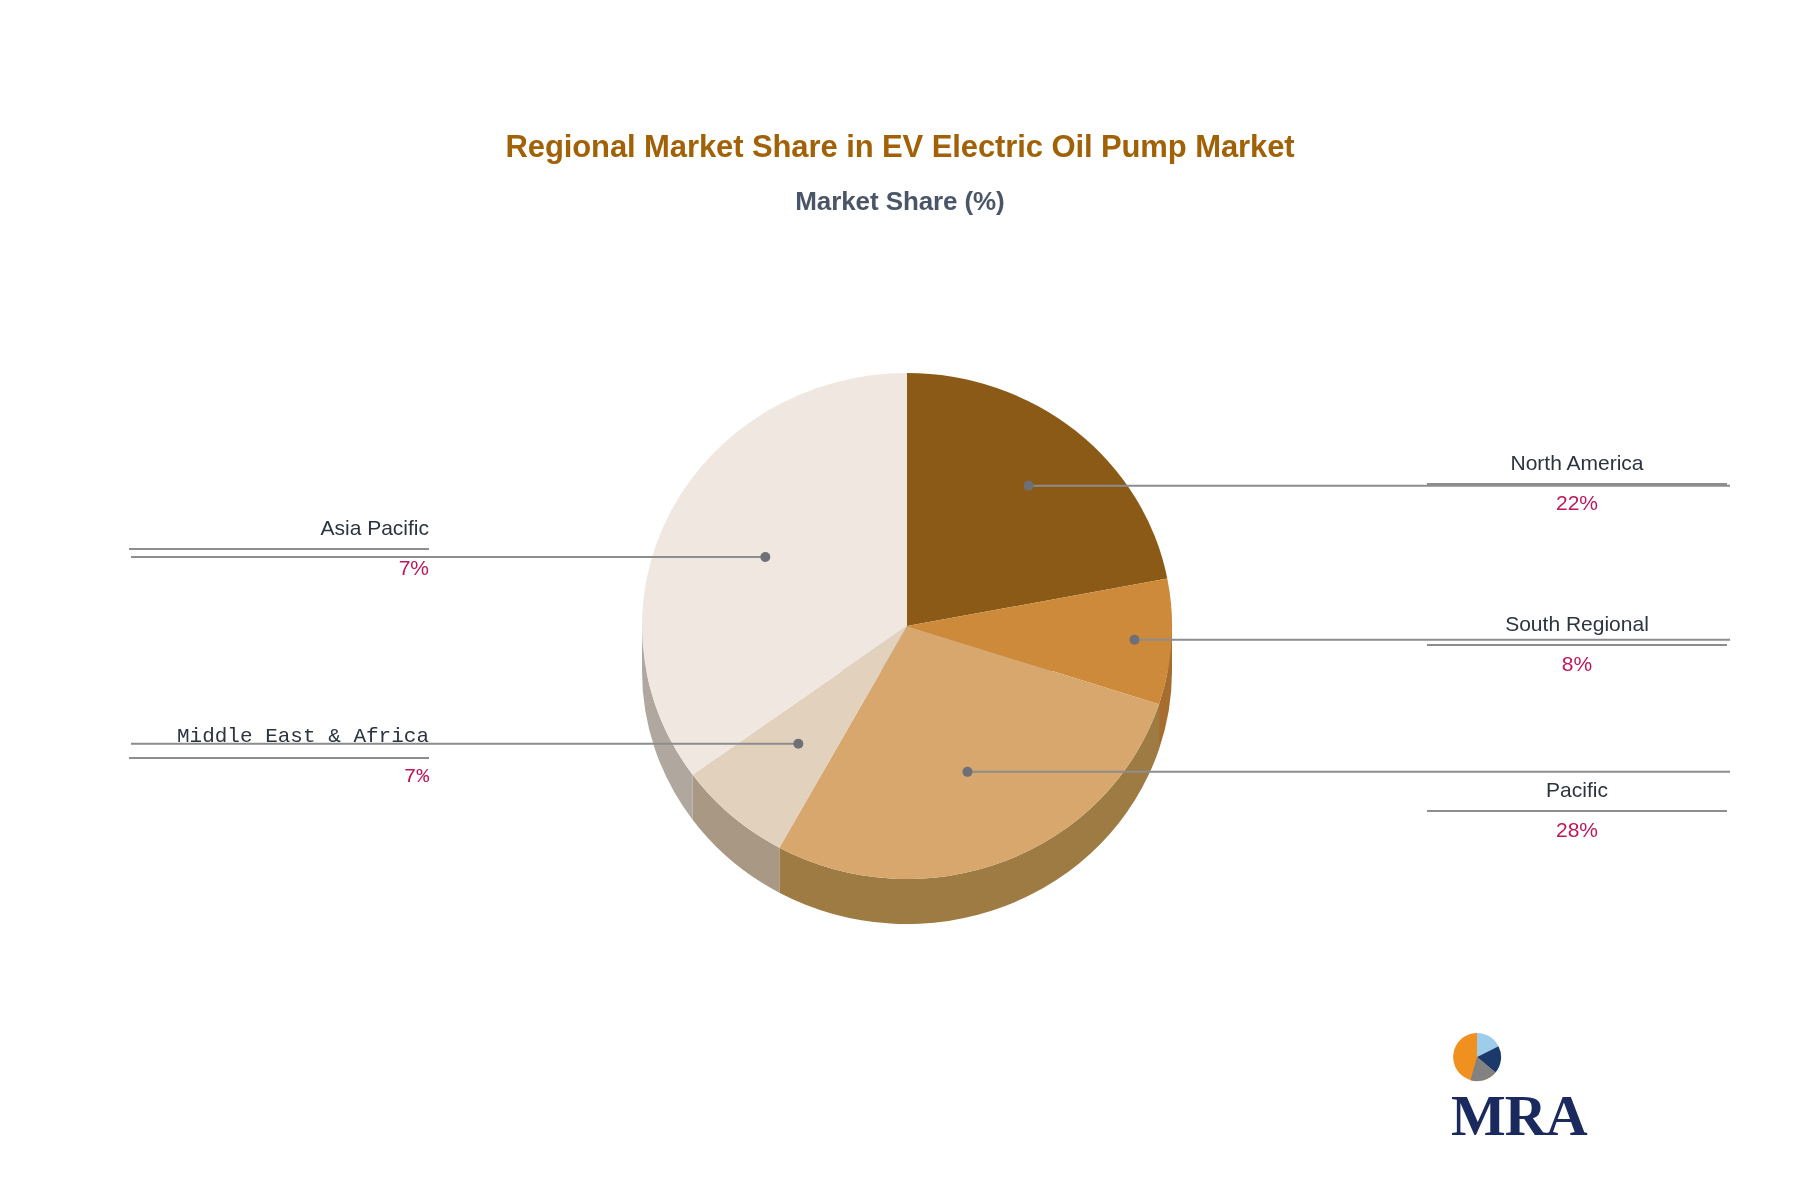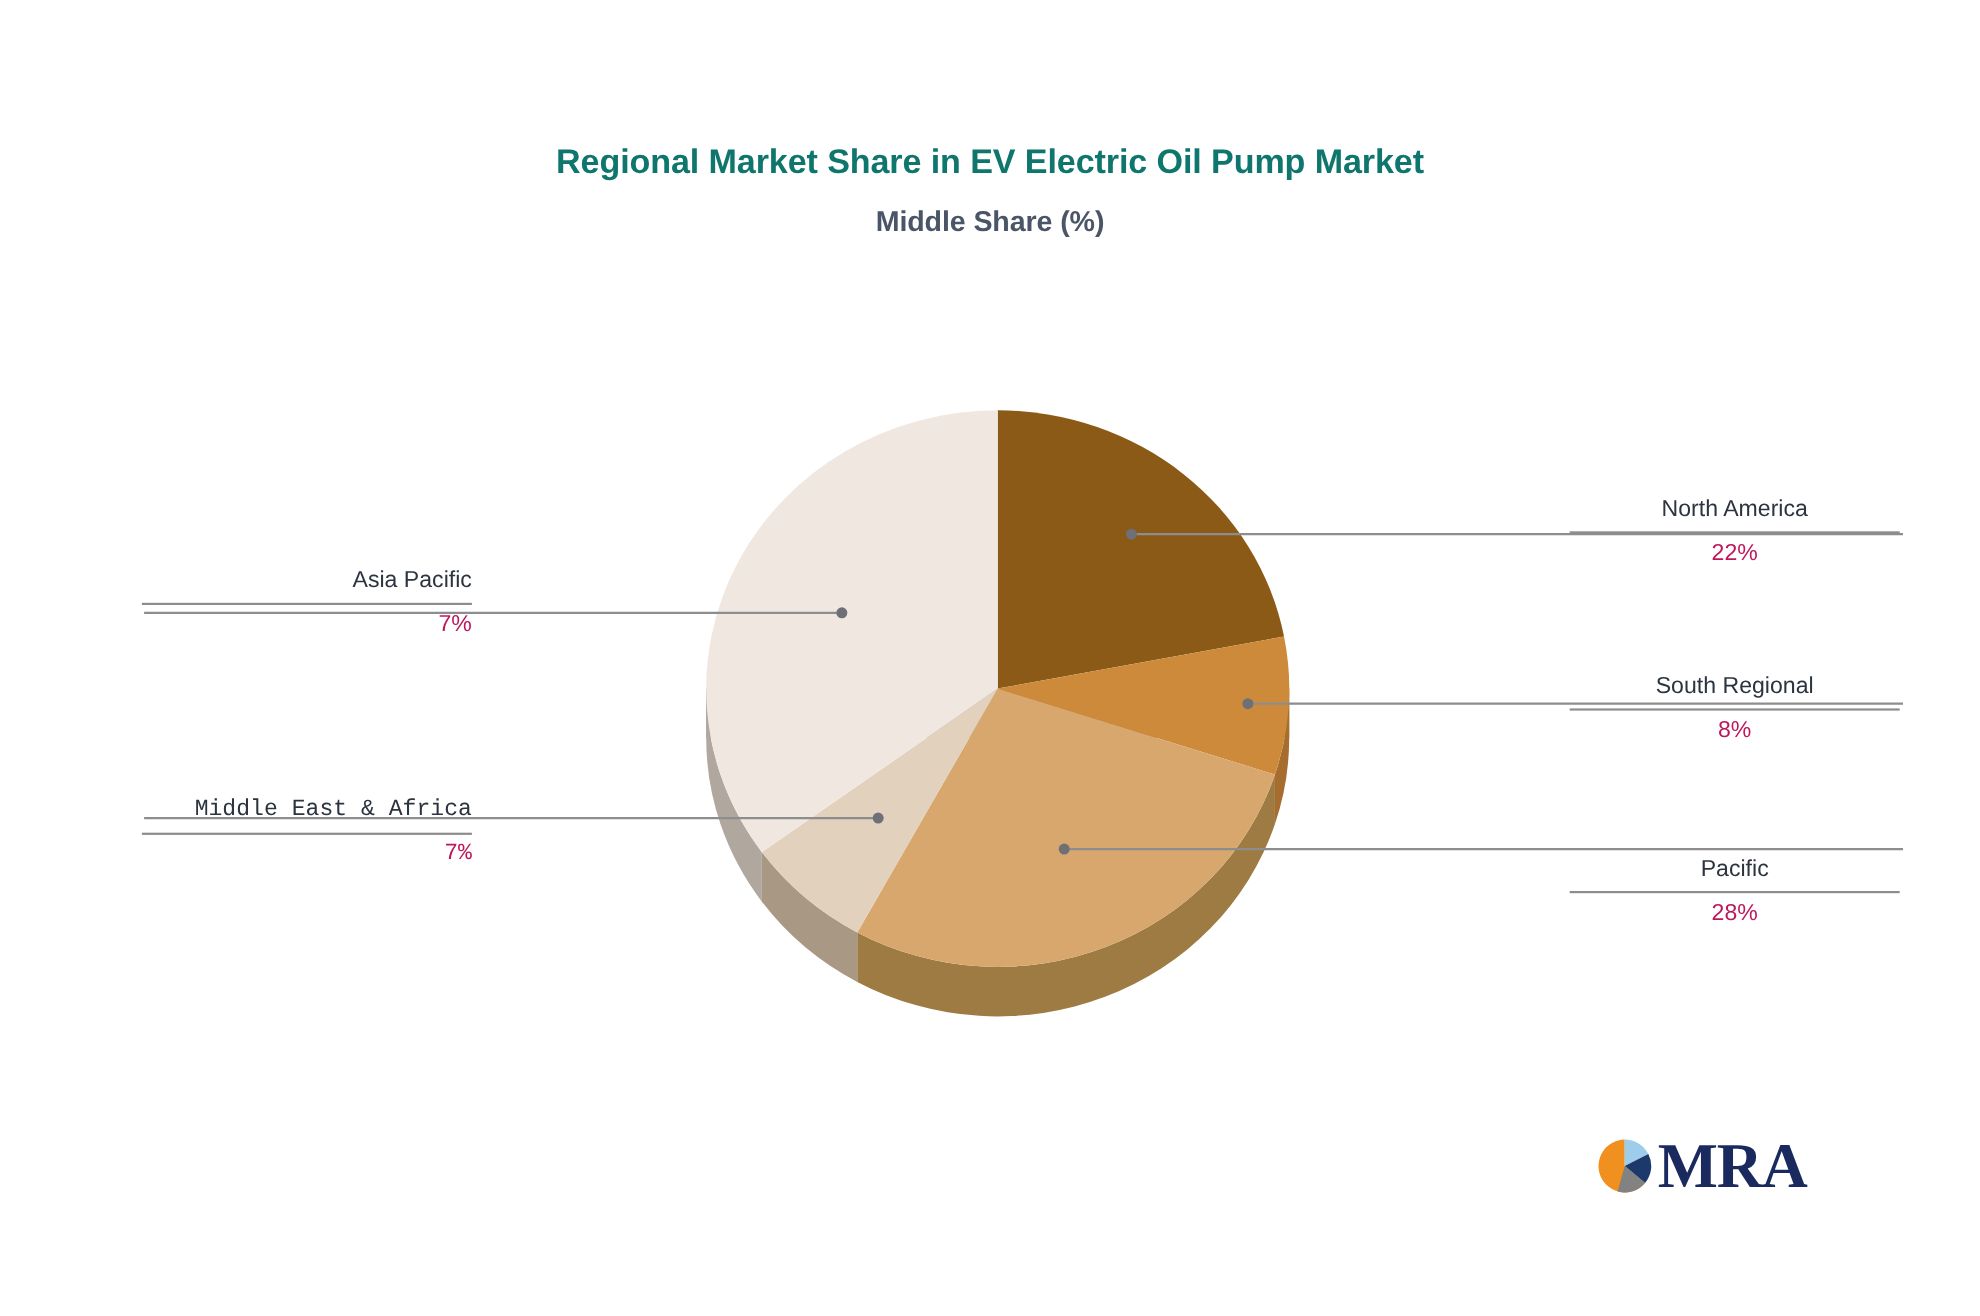--- a/index.html
+++ b/index.html
@@ -20,21 +20,21 @@
   #title-block {
     position: absolute;
     left: 0;
     top: 128px;
     width: 1800px;
     text-align: center;
   }
   #chart-title {
     font-size: 31px;
     font-weight: bold;
-    color: #0f766e;
+    color: #a16207;
     letter-spacing: -0.1px;
     line-height: 1.2;
   }
   #chart-subtitle {
     margin-top: 21px;
     font-size: 26px;
     font-weight: bold;
     color: #4a5568;
     letter-spacing: -0.1px;
     line-height: 1.2;
@@ -81,41 +81,41 @@
   #callout-europe          { left: 1427px; top: 777px; }
   #callout-asia-pacific    { left: 129px;  top: 515px; }
   #callout-middle-east-africa { left: 129px; top: 724px; font-family: Liberation Mono, monospace; }
 
   
   #logo {
     position: absolute;
     left: 1451px;
     top: 1031px;
     display: flex;
-    align-items: center;
     gap: 4px;
+    flex-direction: column;
   }
   #logo-mark { display: block; }
   #logo-text {
     font-family: "Liberation Serif", serif;
     font-size: 58px;
     font-weight: bold;
     color: #1b2a5e;
     letter-spacing: -1px;
     line-height: 1;
   }
 </style>
 </head>
 <body>
 
 <div id="canvas">
 
   <div id="title-block">
     <div id="chart-title">Regional Market Share in EV Electric Oil Pump Market</div>
-    <div id="chart-subtitle">Middle Share (%)</div>
+    <div id="chart-subtitle">Market Share (%)</div>
   </div>
 
   <div id="pie-wrap">
     <svg id="pie-svg" width="1800" height="1196" viewBox="0 0 1800 1196">
       <g id="pie-sides">
           <path d="M 1172 626 A 265 253 0 0 1 1159.0299768182158 704.1812995768616 L 1159.0299768182158 749.1812995768616 A 265 253 0 0 0 1172 671 Z" fill="#a66d2e"></path>
           <path d="M 1159.0299768182158 704.1812995768616 A 265 253 0 0 1 779.3352763630455 847.7055900510975 L 779.3352763630455 892.7055900510975 A 265 253 0 0 0 1159.0299768182158 749.1812995768616 Z" fill="#9d7b42"></path>
           <path d="M 779.3352763630455 847.7055900510975 A 265 253 0 0 1 692.610496490639 774.7096688299957 L 692.610496490639 819.7096688299957 A 265 253 0 0 0 779.3352763630455 892.7055900510975 Z" fill="#a89884"></path>
           <path d="M 692.610496490639 774.7096688299957 A 265 253 0 0 1 642 626 L 642 671 A 265 253 0 0 0 692.610496490639 819.7096688299957 Z" fill="#b0a79e"></path>
           <path d="M 907 626 L 1172 626 L 1172 671 L 907 671 Z" fill="#a66d2e"></path>

